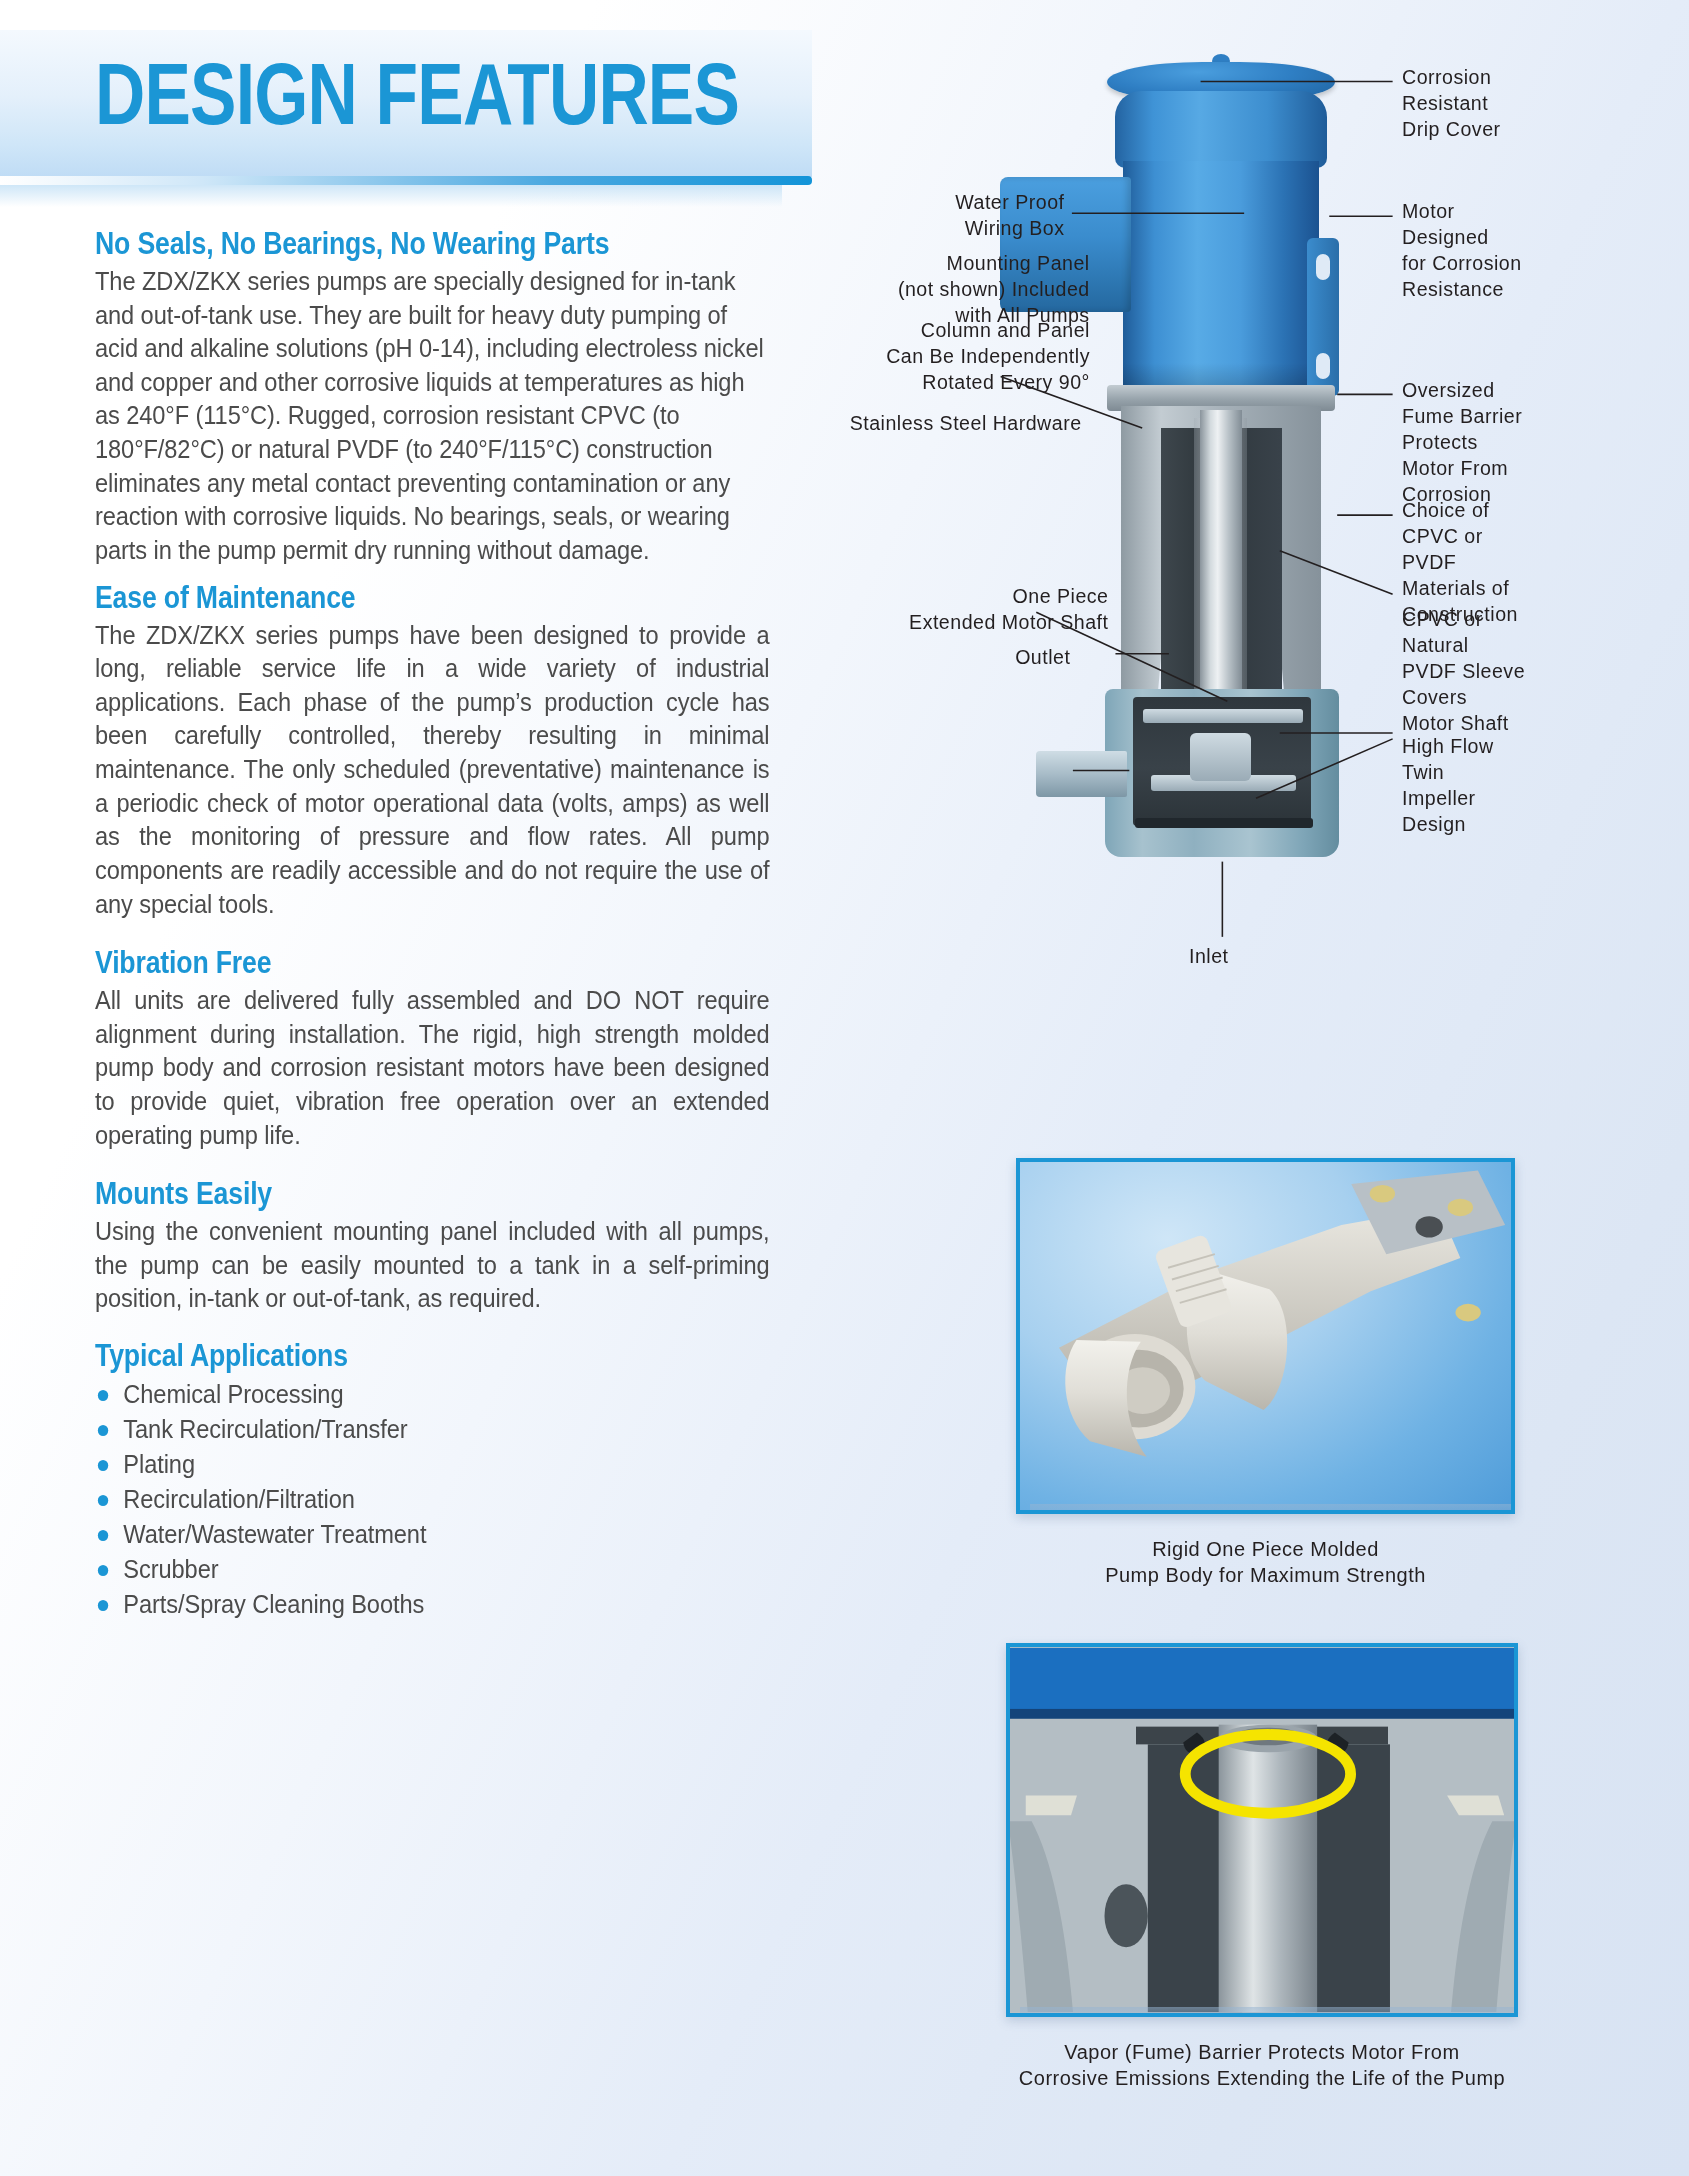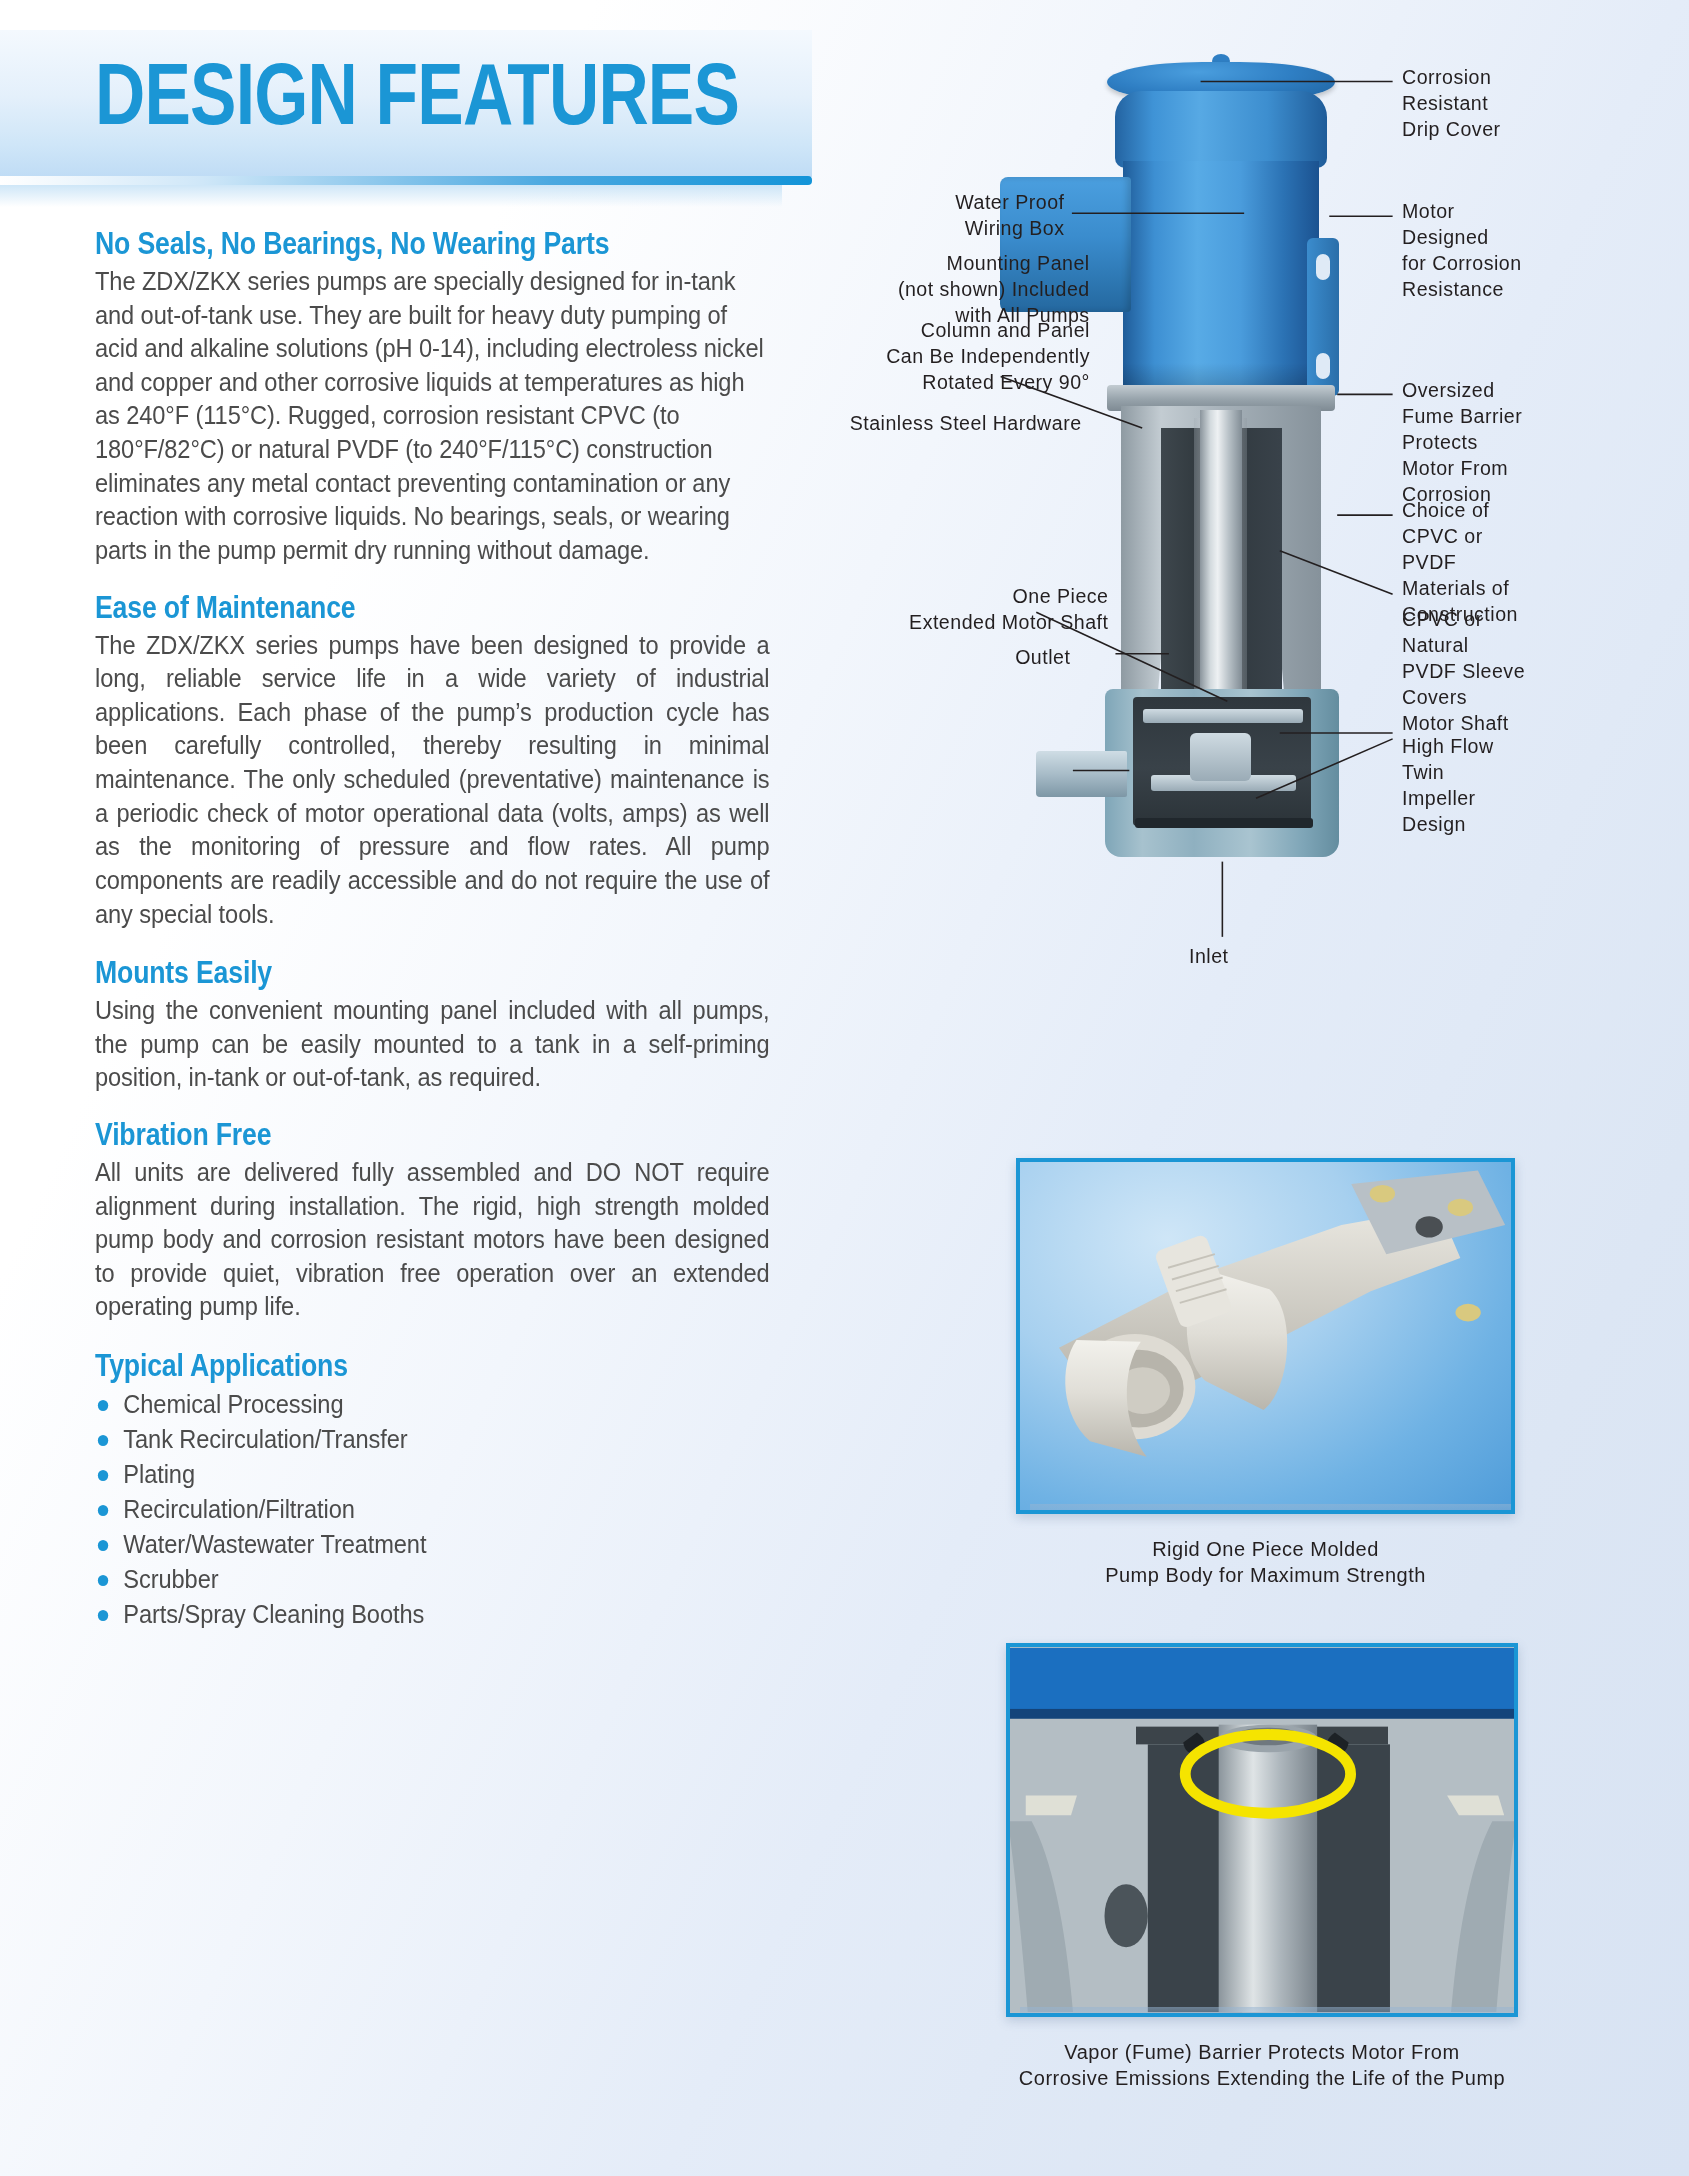--- a/index.html
+++ b/index.html
@@ -49,21 +49,21 @@
     transform:scaleX(.86);transform-origin:left center;
     white-space:nowrap;
   }
   .sec-body{
     color:#4b4b4b;font-size:25px;line-height:1.345;margin:0;
     letter-spacing:-0.1px;
     transform:scaleX(.945);transform-origin:left top;
     width:103%;
   }
   .sec-body.just{text-align:justify;}
-  .sec.s1{margin-bottom:22px;}
+  .sec.s1{margin-bottom:12px;}
   .sec.s2{margin-bottom:22px;}
   .sec.s3{margin-bottom:24px;}
   .sec.s4{margin-bottom:24px;}
   .sec.s5{margin-bottom:22px;}
 
   ul.apps{list-style:none;margin:2px 0 0 0;padding:0;}
   ul.apps li{
     color:#4b4b4b;font-size:25px;line-height:1.40;
     padding-left:30px;position:relative;
     letter-spacing:-0.1px;
@@ -205,28 +205,28 @@
       <div class="sec-head">No Seals, No Bearings, No Wearing Parts</div>
       <p class="sec-body">The ZDX/ZKX series pumps are specially designed for in-tank and out-of-tank use. They are built for heavy duty pumping of acid and alkaline solutions (pH 0-14), including electroless nickel and copper and other corrosive liquids at temperatures as high as 240°F (115°C). Rugged, corrosion resistant CPVC (to 180°F/82°C) or natural PVDF  (to 240°F/115°C) construction eliminates any metal contact preventing contamination or any reaction with  corrosive liquids. No bearings, seals, or wearing parts in the pump permit dry running without damage.</p>
     </div>
 
 
     <div class="sec s3">
       <div class="sec-head">Ease of Maintenance</div>
       <p class="sec-body just">The ZDX/ZKX series pumps have been designed to provide a long, reliable service life in a wide variety of industrial applications. Each phase of the pump’s production cycle has been carefully controlled, thereby resulting in minimal maintenance. The only scheduled (preventative) maintenance is a periodic check of motor operational data (volts, amps) as well as the monitoring of pressure and flow rates. All pump components are readily accessible and do not require the use of any special tools.</p>
     </div>
 
+    <div class="sec s4">
+      <div class="sec-head">Vibration Free</div>
+      <p class="sec-body just">All units are delivered fully assembled and DO NOT require alignment during installation. The rigid, high strength molded pump body and corrosion resistant motors have been designed to provide quiet, vibration free operation over an extended operating pump life.</p>
+    </div>
+
     <div class="sec s5">
       <div class="sec-head">Mounts Easily</div>
       <p class="sec-body just">Using the convenient mounting panel included with all pumps, the pump can be easily mounted to a tank in a self-priming position, in-tank or out-of-tank, as required.</p>
-    </div>
-
-    <div class="sec s4">
-      <div class="sec-head">Vibration Free</div>
-      <p class="sec-body just">All units are delivered fully assembled and DO NOT require alignment during installation. The rigid, high strength molded pump body and corrosion resistant motors have been designed to provide quiet, vibration free operation over an extended operating pump life.</p>
     </div>
 
     <div class="sec">
       <div class="sec-head">Typical Applications</div>
       <ul class="apps">
         <li><span class="bullet"></span><span>Chemical Processing</span></li>
         <li><span class="bullet"></span><span>Tank Recirculation/Transfer</span></li>
         <li><span class="bullet"></span><span>Plating</span></li>
         <li><span class="bullet"></span><span>Recirculation/Filtration</span></li>
         <li><span class="bullet"></span><span>Water/Wastewater Treatment</span></li>

